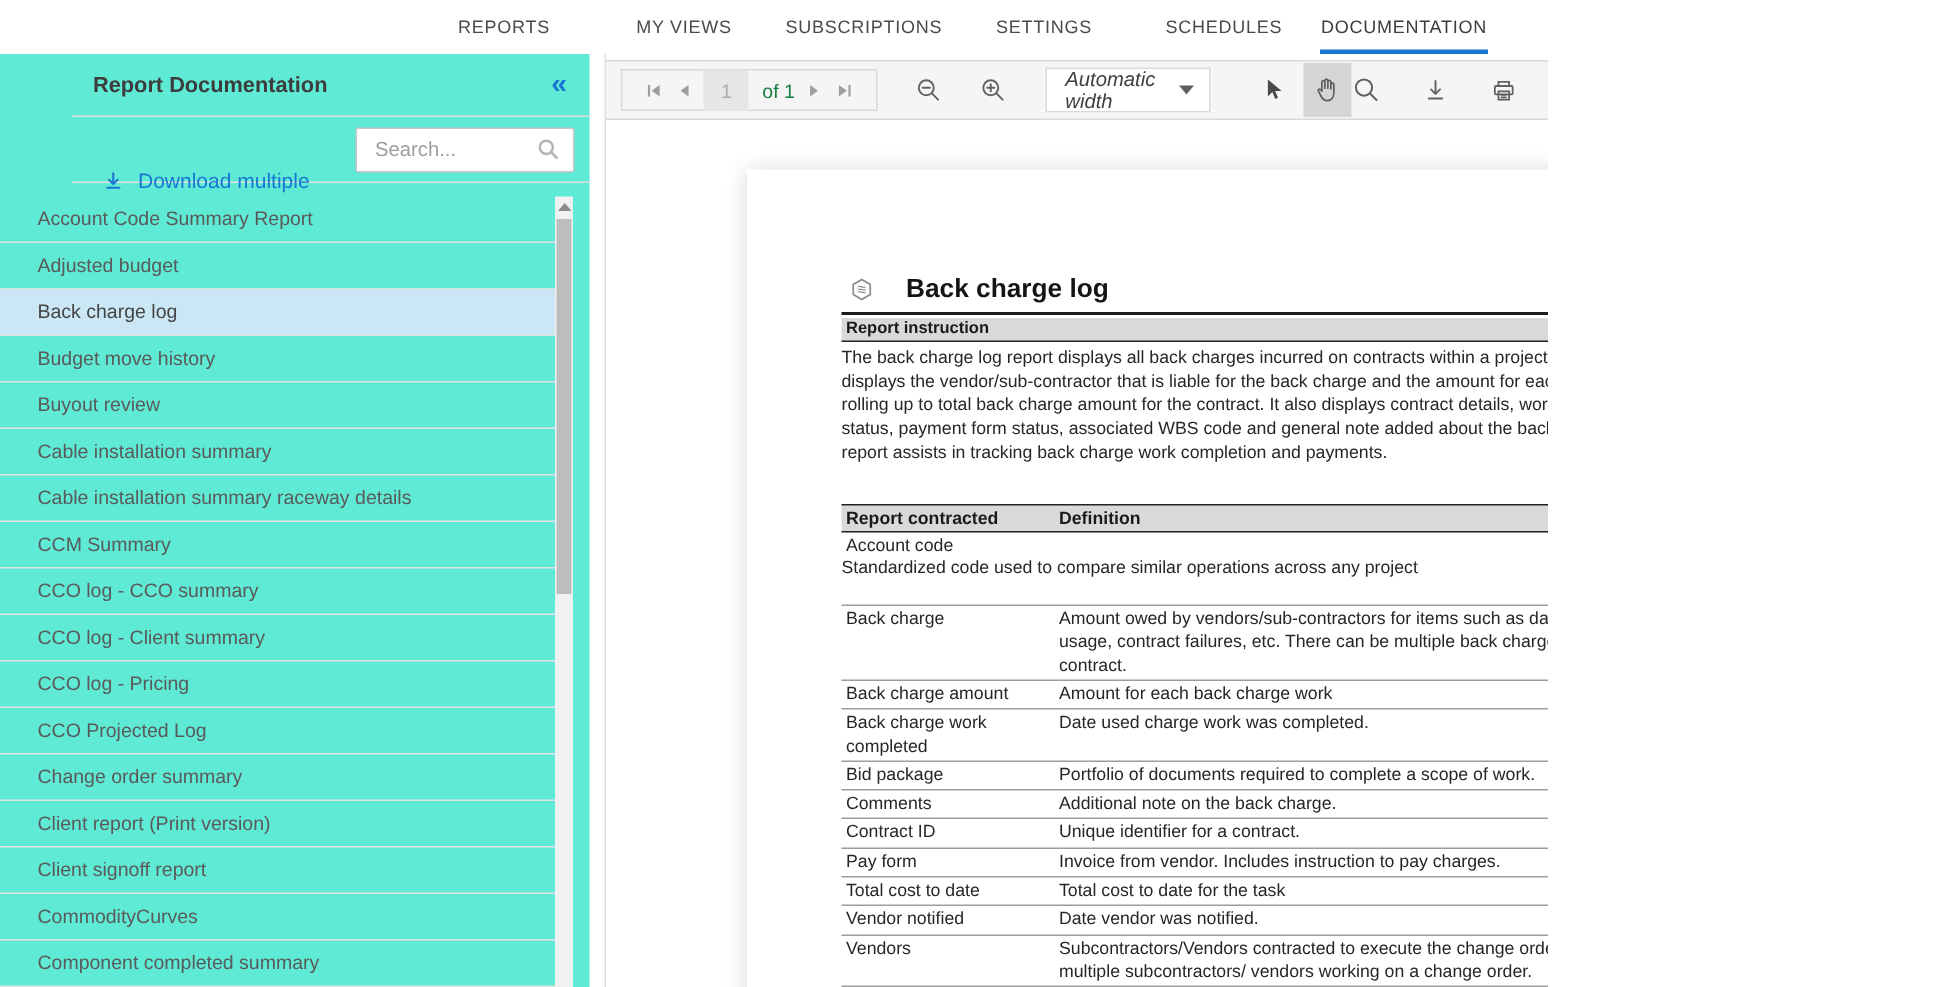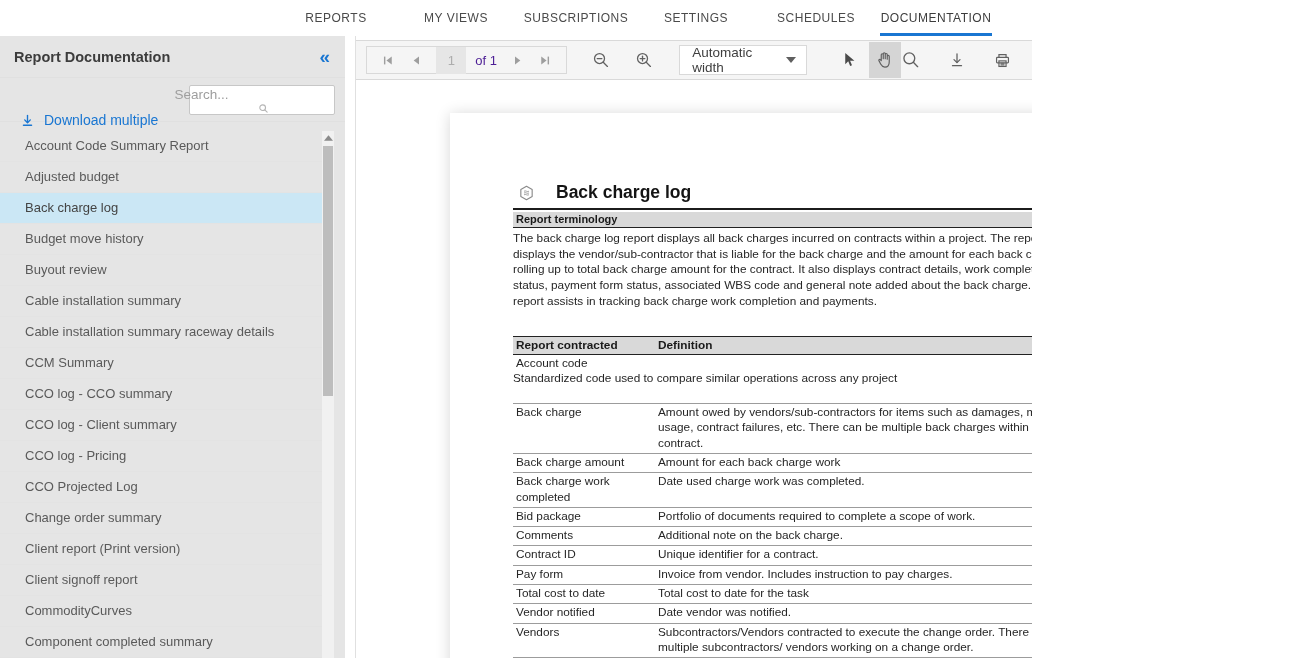--- a/index.html
+++ b/index.html
@@ -8,48 +8,48 @@
 
   
   .nav{height:36px;display:flex;padding-left:276px;background:#fff;}
   .tab{width:120px;display:flex;align-items:center;justify-content:center;font-size:12px;letter-spacing:.5px;color:#4a4a4a;font-weight:500;position:relative;cursor:pointer;white-space:nowrap;}
   .tab.active{color:#3c3c3c;}
   .tab.active::after{content:"";position:absolute;left:4px;right:4px;bottom:0;height:3px;background:#1976d2;}
 
   .main{position:absolute;top:36px;left:0;right:0;bottom:0;display:flex;}
 
   
-  .sidebar{width:345px;flex:none;position:relative;background:#e5e5e5;}
+  .sidebar{width:345px;flex:none;position:relative;background:#5eead4;padding-left:48px;}
   .sidebar-header{height:41px;border-bottom:1px solid #e0e0e0;display:flex;align-items:center;justify-content:space-between;padding:0 15px 0 14px;}
   .sidebar-title{font-size:14.5px;font-weight:bold;color:#3c3c3c;}
   .collapse{color:#1976d2;font-size:19px;font-weight:bold;line-height:1;cursor:pointer;}
   .tools{height:43px;border-bottom:1px solid #e0e0e0;display:flex;align-items:center;padding:0 10px 0 20px;}
   .download-link{color:#1976d2;font-size:14px;display:flex;gap:9px;align-items:center;cursor:pointer;margin-top:41px;}
-  .search-box{margin-left:auto;width:146px;height:30px;border:1px solid #c7c7c7;border-radius:2px;display:flex;align-items:center;padding:0 8px 0 10px;box-sizing:border-box;background:#fff;flex-direction:column;}
+  .search-box{margin-left:auto;width:146px;height:30px;border:1px solid #c7c7c7;border-radius:2px;display:flex;align-items:center;padding:0 8px 0 10px;box-sizing:border-box;background:#fff;}
   .search-box input{border:none;outline:none;flex:1;min-width:0;font-size:13.5px;color:#555;font-family:"Liberation Sans",sans-serif;background:transparent;}
   .search-box input::placeholder{color:#9e9e9e;}
   .list{position:absolute;top:86px;bottom:0;left:0;right:23px;padding-top:9px;overflow:hidden;}
   .item{height:30px;line-height:30px;padding-left:25px;font-size:13px;color:#5a5a5a;border-bottom:1px solid #e3e3e3;cursor:pointer;white-space:nowrap;overflow:hidden;}
   .item.selected{background:#cbe7f5;color:#444;}
   .sb-scroll{position:absolute;top:95px;bottom:0;right:11px;width:12px;background:#f1f1f1;}
   .sb-up{height:14px;display:flex;align-items:center;justify-content:center;cursor:pointer;}
   .sb-thumb{position:absolute;top:15px;left:1px;right:1px;height:250px;background:#bdbdbd;cursor:grab;}
 
   .gutter{width:10px;flex:none;background:#fff;}
 
   
   .viewer{flex:1;border-left:1px solid #e0e0e0;position:relative;background:#fff;min-width:0;}
   .toolbar{margin-top:4px;height:38px;background:#f5f5f5;border-top:1px solid #d9d9d9;border-bottom:1px solid #d9d9d9;display:flex;align-items:center;padding:0 20px 0 10px;}
   .pagenav{width:300px;height:28px;border:1px solid #d9d9d9;display:flex;align-items:center;justify-content:space-between;padding:0 12px;box-sizing:border-box;}
   .tb-btn{display:flex;align-items:center;justify-content:center;cursor:pointer;background:none;border:none;padding:0;}
   .page-group{display:flex;align-items:center;gap:9px;}
   .page-input{width:26px;height:25px;background:#e6e6e6;border:none;text-align:center;color:#adadad;font-size:13px;font-family:"Liberation Sans",sans-serif;}
-  .of-label{font-size:13px;color:#4c1d95;}
+  .of-label{font-size:13px;color:#15803d;}
   .zoom-btns{display:flex;gap:24px;margin-left:25px;}
-  .dropdown{margin-left:25px;width:186px;height:30px;background:#fff;border:1px solid #d9d9d9;display:flex;align-items:center;padding:0 10px 0 12px;box-sizing:border-box;font-size:13.5px;color:#3f3f3f;cursor:pointer;}
+  .dropdown{margin-left:25px;width:186px;height:30px;background:#fff;border:1px solid #d9d9d9;display:flex;align-items:center;padding:0 10px 0 12px;box-sizing:border-box;font-size:13.5px;color:#3f3f3f;cursor:pointer;font-style:italic;}
   .caret{margin-left:auto;width:0;height:0;border-left:5px solid transparent;border-right:5px solid transparent;border-top:6px solid #5f5f5f;}
   .tool-btn{width:34px;height:34px;display:flex;align-items:center;justify-content:center;cursor:pointer;background:none;border:none;}
   .pointer-btn{margin-left:26px;}
   .hand-btn{margin-left:4px;width:38px;height:36px;background:#d5d5d5;}
   .right-icons{margin-left:auto;display:flex;gap:27px;align-items:center;}
 
   .doc-area{position:absolute;top:44px;left:0;right:0;bottom:0;overflow:hidden;background:#fff;}
   .page{position:absolute;left:94px;top:33px;width:763px;height:1100px;background:#fff;box-shadow:0 1px 14px rgba(0,0,0,.16);}
   .page-content{padding:69px 129px 0 63px;}
   .doc-title-row{display:flex;align-items:center;gap:21px;padding-bottom:5px;padding-left:5px;}
@@ -293,21 +293,21 @@
         <div class="page">
           <div class="page-content">
             <div class="doc-title-row">
               <svg width="17" height="18" viewBox="0 0 24 24" fill="none" stroke="#8a8a8a" stroke-width="1.6" stroke-linejoin="round">
                   <path d="M12 2.5l8 4.7v9.6l-8 4.7-8-4.7V7.2z"></path>
                   <path d="M8.5 9.5c2.3-1.6 4.7 1.6 7 0M8.5 12c2.3-1.6 4.7 1.6 7 0M8.5 14.5c2.3-1.6 4.7 1.6 7 0" stroke-width="1.1"></path>
                 </svg>
               <span class="doc-title">Back charge log</span>
             </div>
             <div class="title-rule"></div>
-            <div class="section-bar">Report terminology</div>
+            <div class="section-bar">Report instruction</div>
             <div class="desc">The back charge log report displays all back charges incurred on contracts within a project. The report displays the vendor/sub-contractor that is liable for the back charge and the amount for each back charge, rolling up to total back charge amount for the contract. It also displays contract details, work completion status, payment form status, associated WBS code and general note added about the back charge. The report assists in tracking back charge work completion and payments.</div>
 
             <div class="terms">
               <div class="t-head">
                 <span class="c1">Report contracted</span>
                 <span class="c2">Definition</span>
               </div>
               <div>
 
                   <div class="t-row tall">

